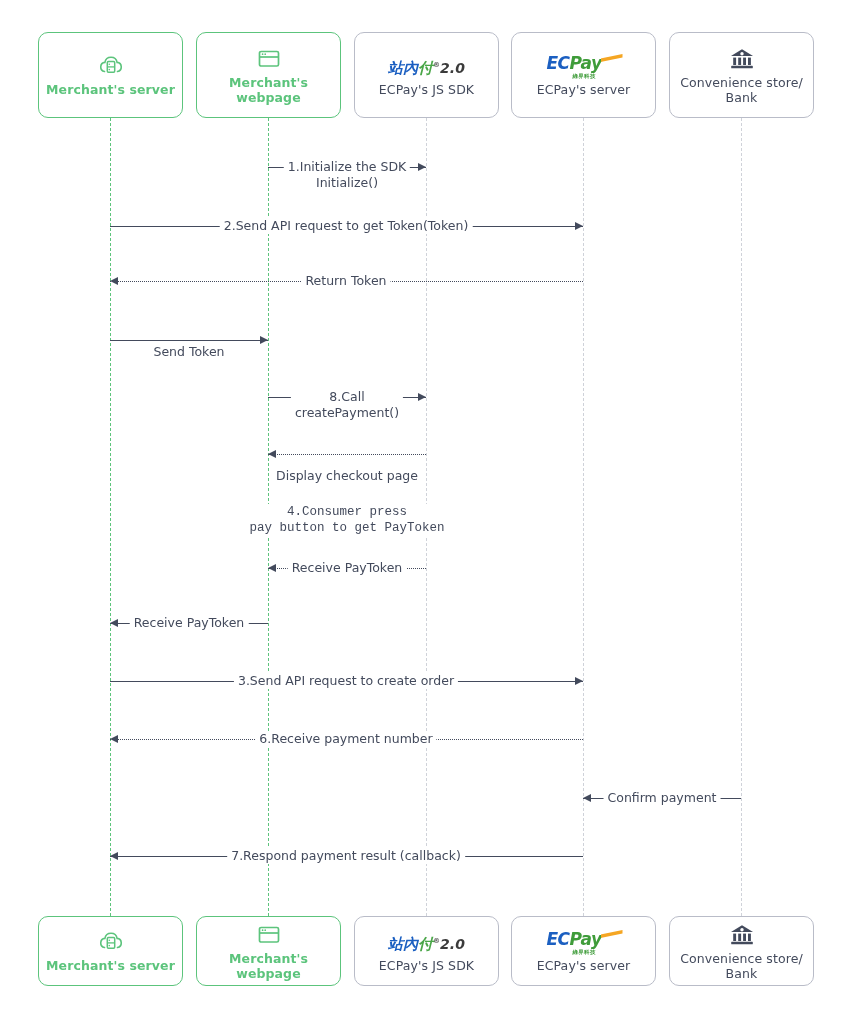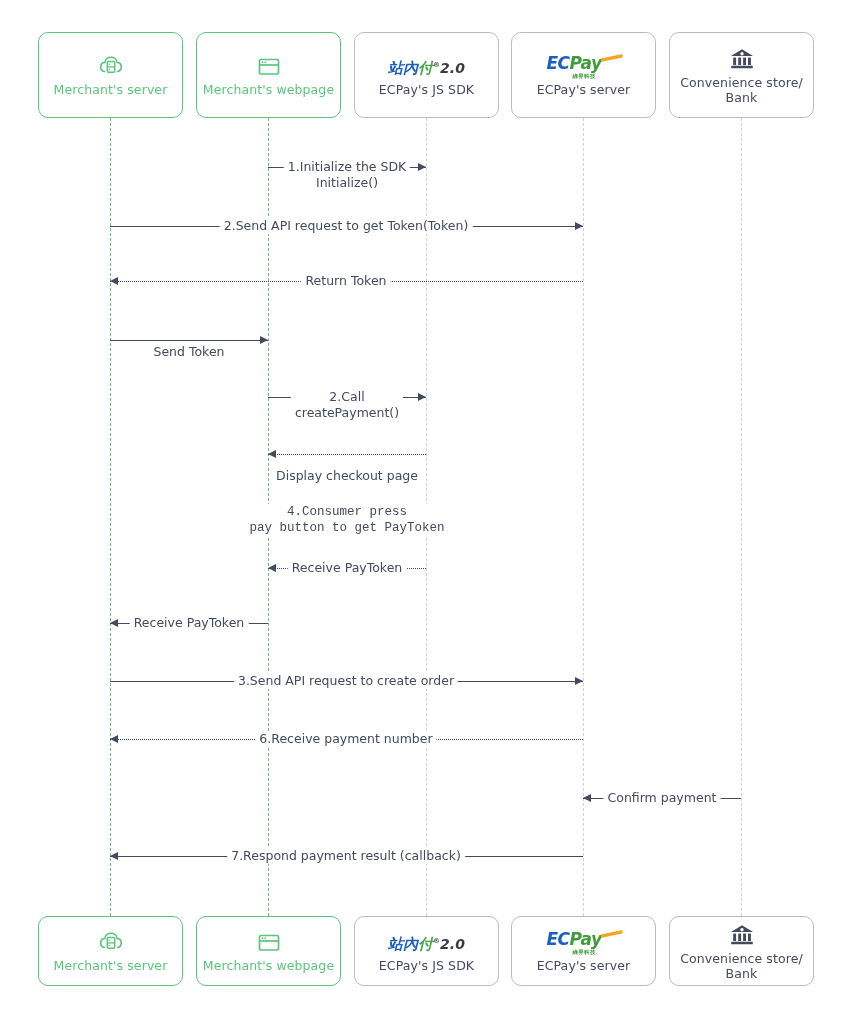--- a/index.html
+++ b/index.html
@@ -38,21 +38,21 @@
     border: 1.6px solid #5cc47c;
   }
   .actor-box.gray {
     border: 1.4px solid #b9bcc8;
   }
   .actor-label {
     font-size: 12.5px;
     line-height: 15px;
     letter-spacing: .1px;
   }
-  .actor-box.green .actor-label { color: #5cc47c; }
+  .actor-box.green .actor-label { color: #5cc47c; font-weight: bold; }
   .actor-box.gray  .actor-label { color: #434a5c; }
 
   .actor-icon {
     height: 26px;
     display: flex;
     align-items: center;
     justify-content: center;
     margin-bottom: 3px;
   }
 
@@ -252,21 +252,21 @@
   <div class="msg">
     <div class="msg-line" style="left:110px; top:340px; width:158px;"></div>
     <div class="arrow-head right" style="left:260px; top:335.5px;"></div>
     <div class="msg-label" style="left:189px; top:332px;margin-top:12px;">Send Token</div>
   </div>
 
   <div class="msg">
     <div class="msg-line" style="left:268px; top:397px; width:158px;"></div>
     <div class="arrow-head right" style="left:418px; top:392.5px;"></div>
     <div class="msg-label" style="left:347px; top:389px;">
-      <span>2.Call</span>
+      <span>8.Call</span>
       <span class="l2">createPayment()</span>
     </div>
   </div>
 
   <div class="msg">
     <div class="msg-line dotted" style="left:268px; top:454px; width:158px;"></div>
     <div class="arrow-head left" style="left:268px; top:449.5px;"></div>
     <div class="msg-label" style="left:347px; top:468px;">Display checkout page</div>
   </div>
 

